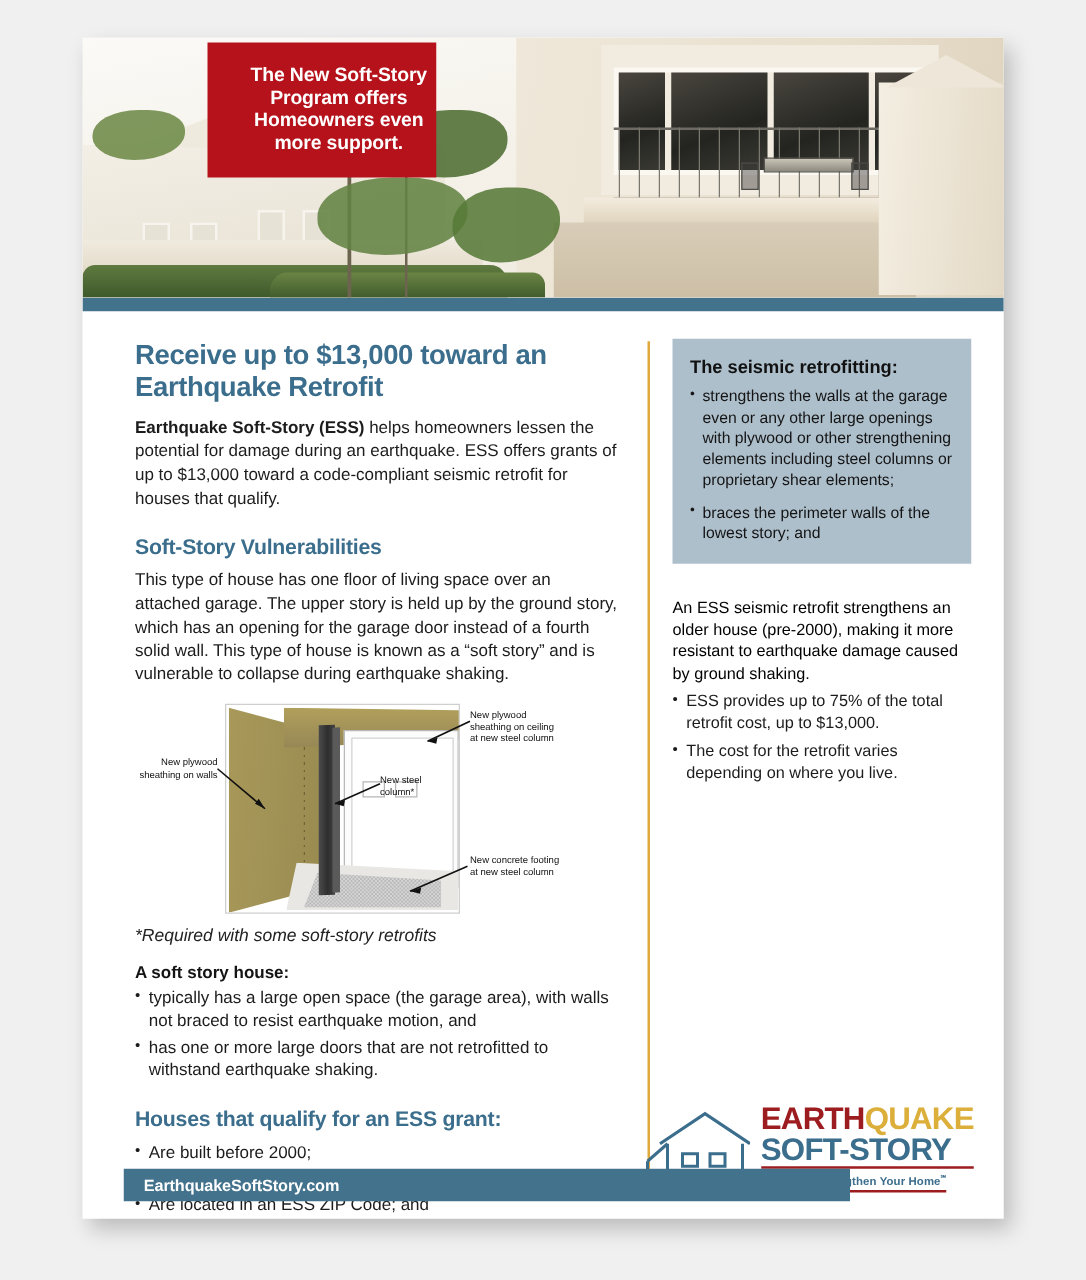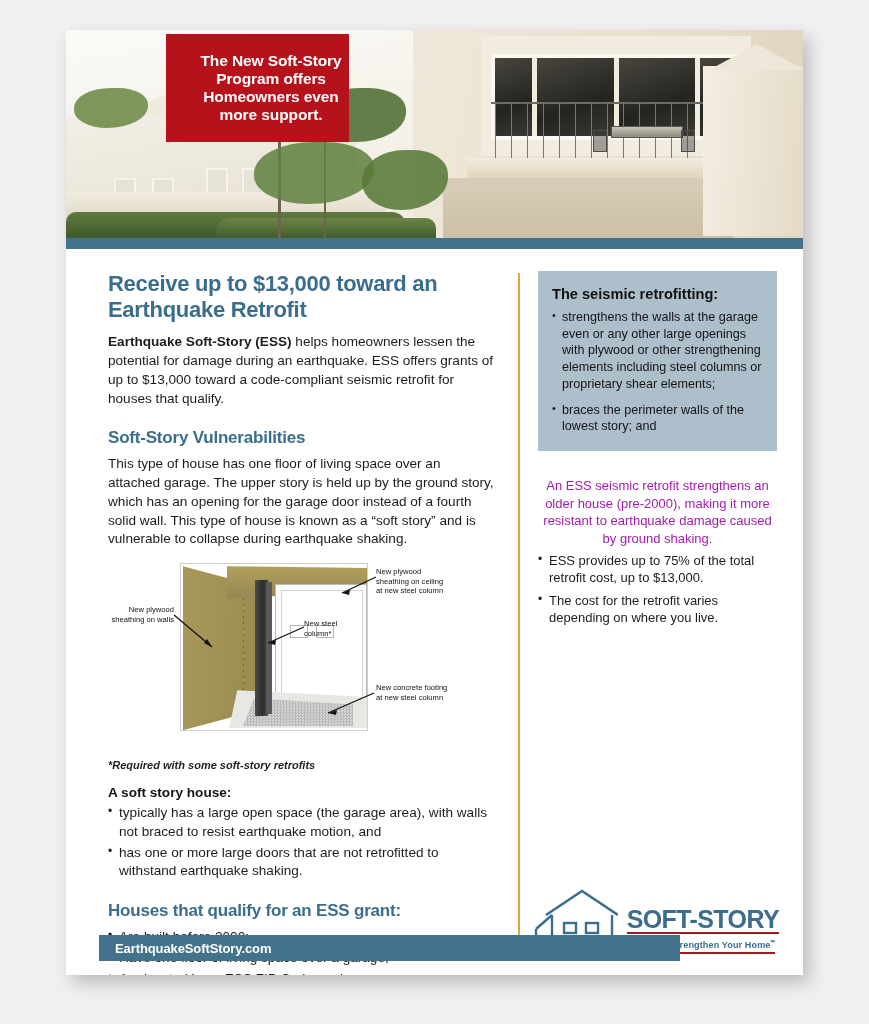--- a/index.html
+++ b/index.html
@@ -245,22 +245,22 @@
   }
 
   .lbl {
     position:absolute; font-size:7.6px; line-height:1.26; color:#111;
   }
   .lbl.r { text-align:left; }
   .lbl.l { text-align:right; }
   .arrow { position:absolute; }
   .arrow svg { display:block; overflow:visible; }
   .footnote {
-    font-size:11px; font-style:italic; font-weight:bold;
-    color:#222; margin:24px 0 0 0;
+    font-size:14px; font-style:italic; font-weight:normal;
+    color:#222; margin:5px 0 0 0;
   }
 
   
   .gray-panel {
     background:#aebfcc;
     padding:15px 14px 16px 14px;
     margin-bottom:26px;
   }
   .gray-panel h3 {
     font-size:14.6px; font-weight:bold; color:#111;
@@ -269,21 +269,21 @@
   .gray-panel ul { list-style:none; }
   .gray-panel li {
     font-size:12.6px; line-height:1.33; color:#141414;
     padding-left:10px; position:relative; margin-bottom:9px;
   }
   .gray-panel li:last-child { margin-bottom:0; }
   .gray-panel li:before {
     content:"\2022"; position:absolute; left:0; top:-1px; font-size:11px;
   }
   p.rside {
-    font-size:13px; line-height:1.36; color:#a21caf;text-align:center;
+    font-size:13px; line-height:1.36; color:#000000;
   }
   h3.red {
     color:#b5121b; font-size:16.5px; font-weight:bold;
     line-height:1.15; margin:26px 0 6px 0;
   }
   .bullets.rcol li { font-size:13px; line-height:1.34; margin-bottom:5px; }
 
   
   .logo-block {
     position:absolute; right:24px; bottom:18px;
@@ -496,20 +496,21 @@
           <path d="M12 30 L48 6 L84 30" stroke-width="2.6"></path>
           <path d="M2 44 L18 30"></path>
           <path d="M2 44 L2 70 L18 70"></path>
           <rect x="30" y="38" width="12" height="10"></rect>
           <rect x="52" y="38" width="12" height="10"></rect>
           <rect x="8" y="56" width="16" height="14"></rect>
           <rect x="34" y="52" width="32" height="18"></rect>
         </g>
       </svg>
       <div class="logo-type">
+        <div class="logo-line1"><span class="e">EARTH</span><span class="q">QUAKE</span></div>
         <div class="logo-line2">SOFT-STORY</div>
         <div class="logo-tag"><span>Funds To Strengthen Your Home</span><sup>℠</sup></div>
       </div>
     </div>
   </div>
 
   <div class="footer-bar">
     <span>EarthquakeSoftStory.com</span>
   </div>
 </div>

